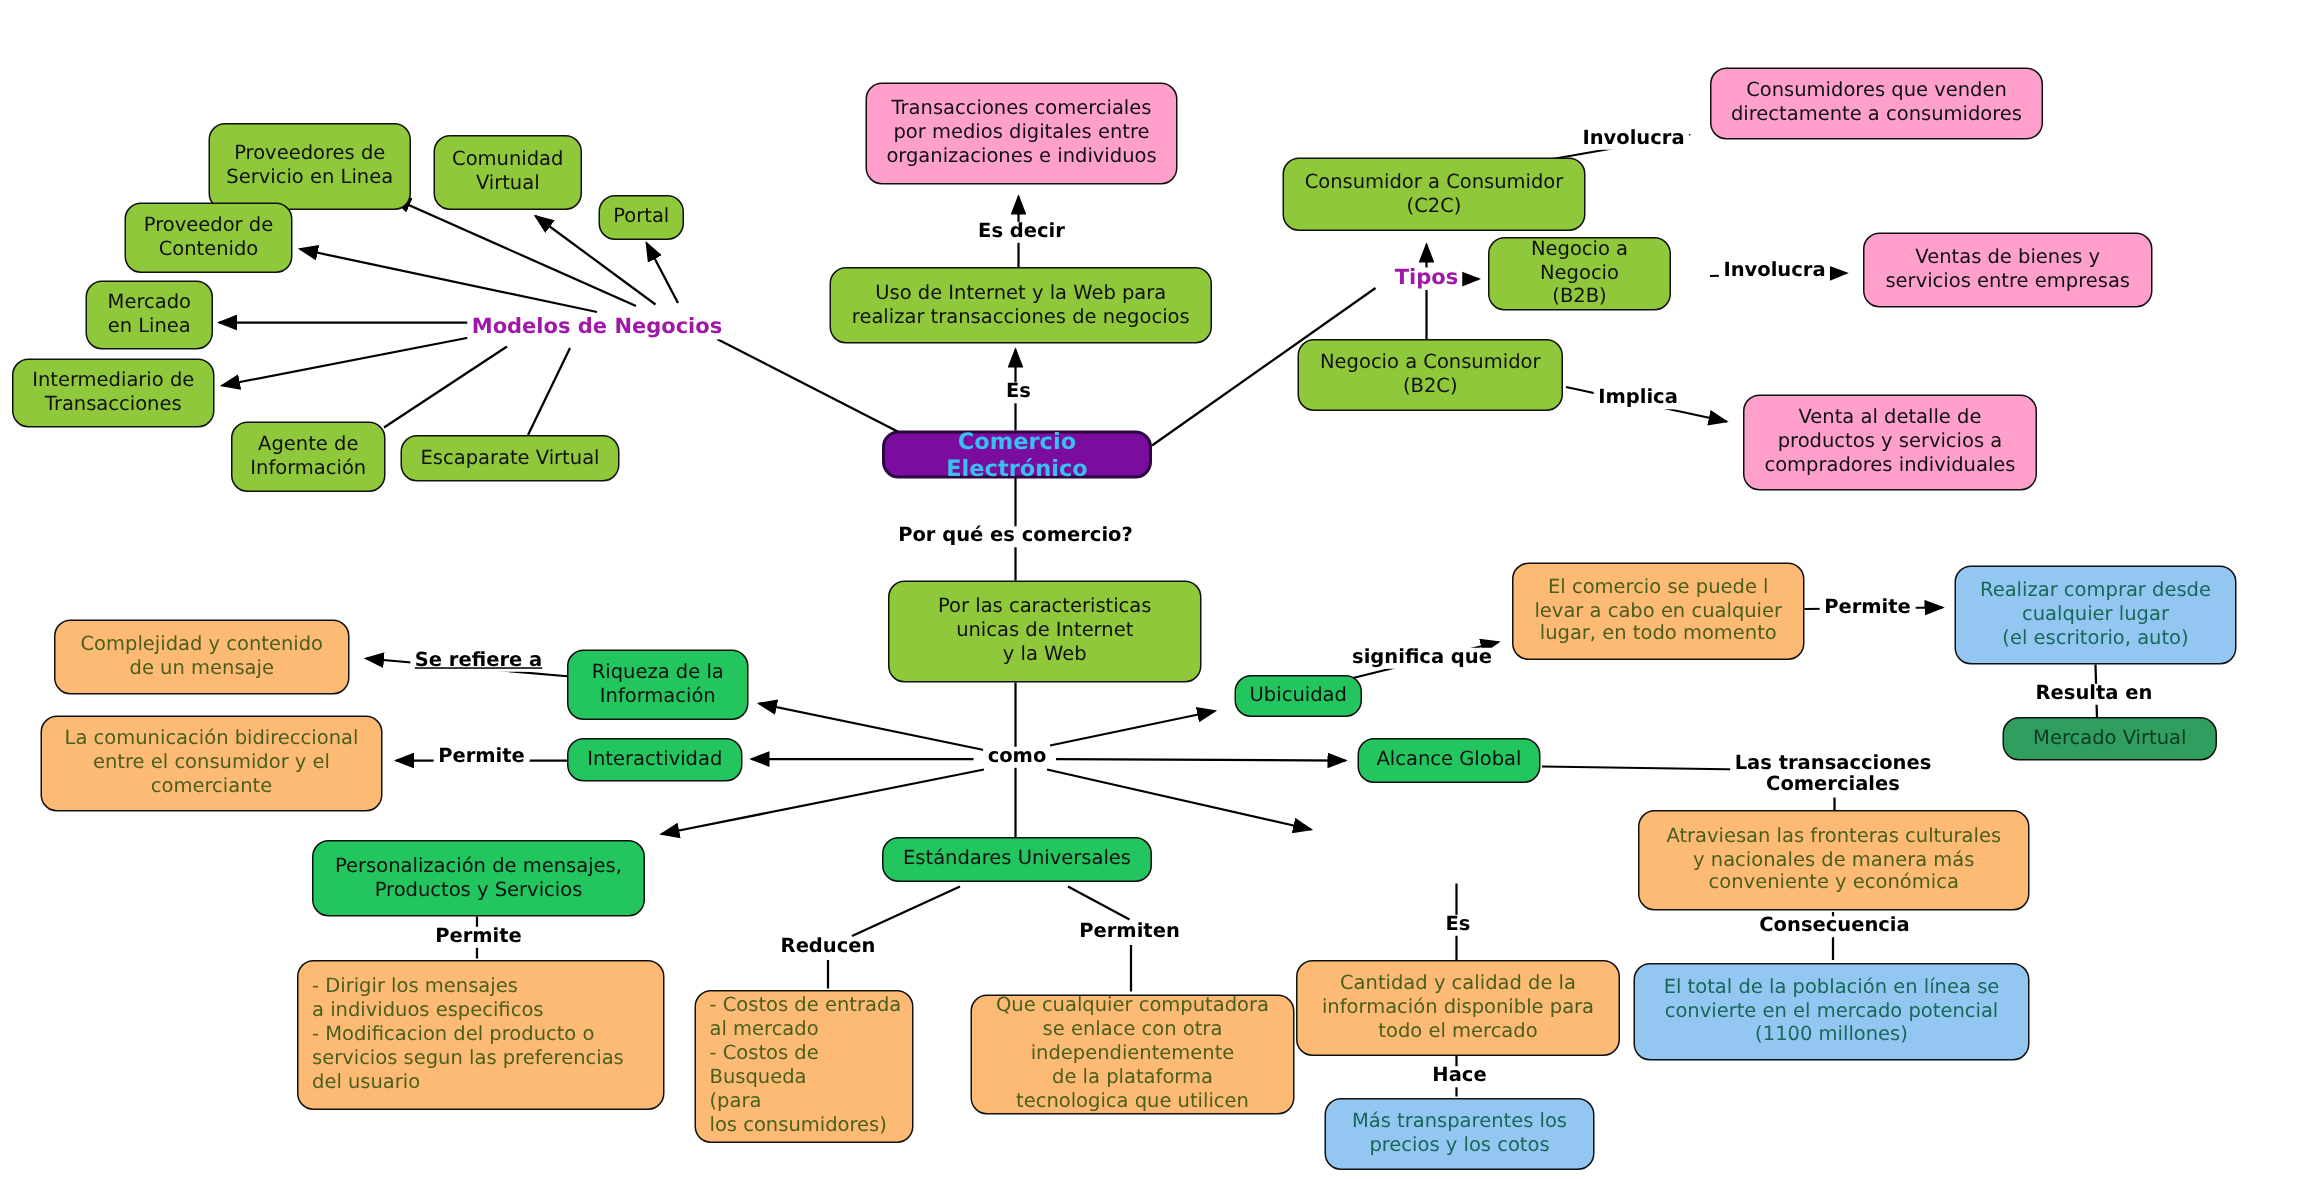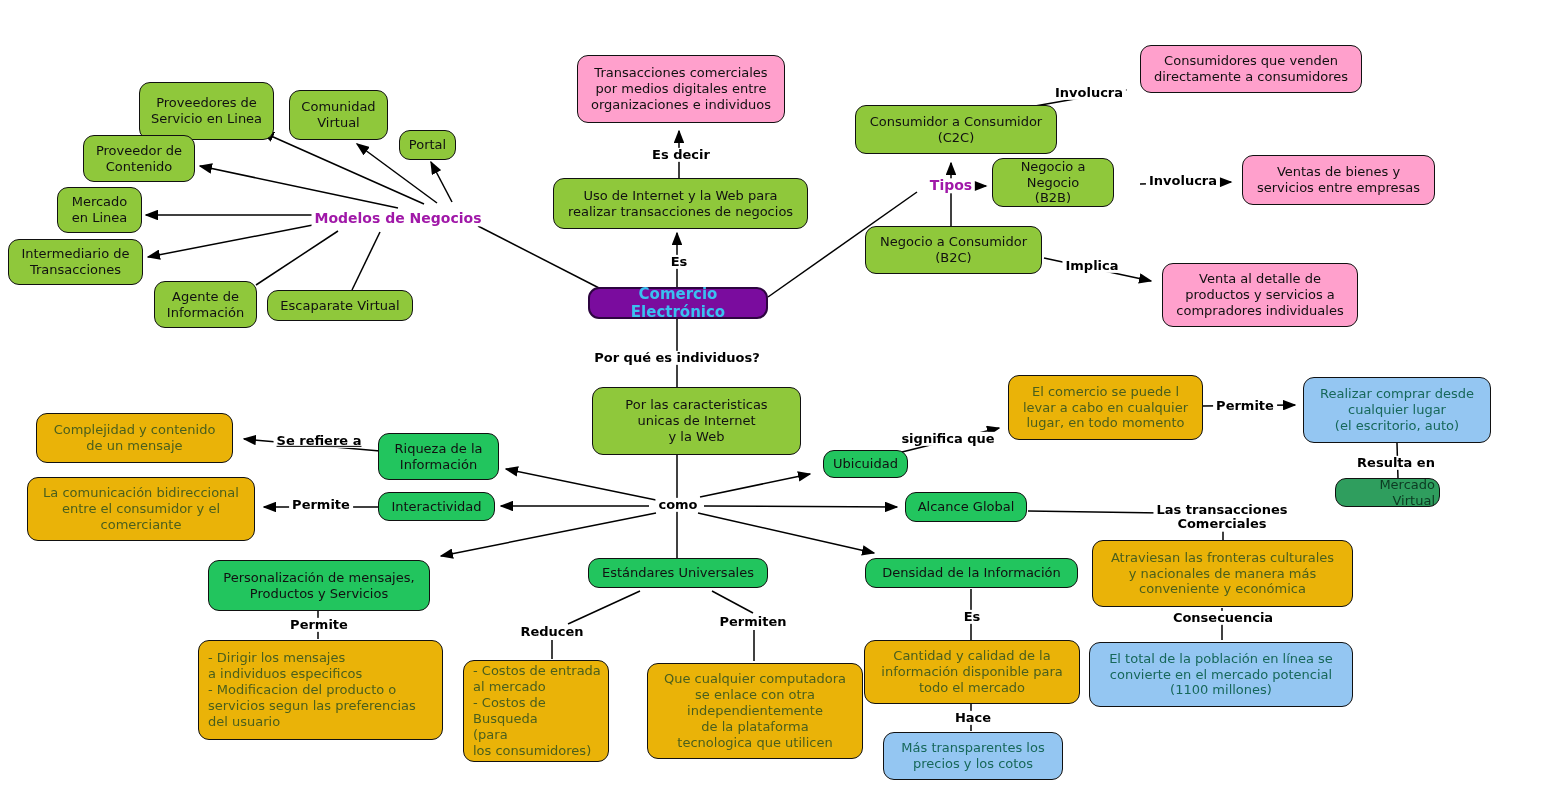--- a/index.html
+++ b/index.html
@@ -6,21 +6,21 @@
   #map{position:relative;width:1541px;height:786px;background:#fff;overflow:hidden;
        font-family:"DejaVu Sans","Liberation Sans",sans-serif;}
   #wires{position:absolute;left:0;top:0;z-index:0;}
   .node{position:absolute;z-index:2;display:flex;align-items:center;justify-content:center;
         text-align:center;white-space:pre-line;border:1.6px solid #111;border-radius:11px;
         font-size:13px;line-height:1.22;color:#111;padding:2px 4px;box-sizing:border-box;}
   .node.left{justify-content:flex-start;text-align:left;padding-left:9px;}
   .green{background:#8fc83b;}
   .pinklight{background:#ffa0cc;}
   .pink{background:#22c55e;}
-  .orange{background:#eab308;color:#4a5f1d;}
+  .orange{background:#fdba74;color:#4a5f1d;}
   .blue{background:#94c6f2;color:#17685a;}
   .dkgreen{background:#2f9e5e;color:#0c3a22;}
   .purplebox{background:#7a0c9e;border:2px solid #2d0540;color:#3ac0f0;font-weight:bold;font-size:15px;}
   .elabel{position:absolute;z-index:3;transform:translate(-50%,-50%);font-weight:bold;font-size:13px;
           color:#000;background:#fff;padding:0 3px;white-space:pre-line;text-align:center;line-height:1.1;}
   .plabel{color:#a018a8;font-size:14px;}
 
   
   #n-proveedores{left:139px;top:82px;width:135px;height:58px;}
   #n-comunidad{left:289px;top:90px;width:99px;height:50px;}
@@ -47,29 +47,29 @@
   #n-alcance{left:905px;top:492px;width:122px;height:30px;}
   #n-personalizacion{left:208px;top:560px;width:222px;height:51px;}
   #n-estandares{left:588px;top:558px;width:180px;height:30px;}
   #n-densidad{left:865px;top:558px;width:213px;height:30px;}
   
   #n-complejidad{left:36px;top:413px;width:197px;height:50px;}
   #n-combidir{left:27px;top:477px;width:228px;height:64px;}
   #n-comerciolugar{left:1008px;top:375px;width:195px;height:65px;}
   #n-dirigir{left:198px;top:640px;width:245px;height:100px;}
   #n-costos{left:463px;top:660px;width:146px;height:102px;}
-  #n-computadora{left:647px;top:663px;width:216px;height:96px;}
+  #n-computadora{left:647px;top:663px;width:216px;height:80px;}
   #n-cantidad{left:864px;top:640px;width:216px;height:64px;}
   #n-atraviesan{left:1092px;top:540px;width:261px;height:67px;}
   
   #n-realizar{left:1303px;top:377px;width:188px;height:66px;}
   #n-transparentes{left:883px;top:732px;width:180px;height:48px;}
   #n-totalpoblacion{left:1089px;top:642px;width:264px;height:65px;}
   
-  #n-mercadovirtual{left:1335px;top:478px;width:105px;height:29px;text-align:right;}
+  #n-mercadovirtual{left:1335px;top:478px;width:143px;height:29px;}
   #n-comercioelec{left:588px;top:287px;width:180px;height:32px;}
 
   
   #l-modelos{left:398px;top:219px;}
   #l-esdecir{left:681px;top:155px;}
   #l-es1{left:679px;top:262px;}
   #l-tipos{left:951px;top:186px;}
   #l-involucra1{left:1089px;top:93px;}
   #l-involucra2{left:1183px;top:181px;}
   #l-implica{left:1092px;top:266px;}
@@ -191,21 +191,20 @@
 unicas de Internet
 y la Web</div>
   <div class="node pink" id="n-riqueza">Riqueza de la
 Información</div>
   <div class="node pink" id="n-interactividad">Interactividad</div>
   <div class="node pink" id="n-ubicuidad">Ubicuidad</div>
   <div class="node pink" id="n-alcance">Alcance Global</div>
   <div class="node pink" id="n-personalizacion">Personalización de mensajes,
 Productos y Servicios</div>
   <div class="node pink" id="n-estandares">Estándares Universales</div>
-  <div class="node pink" id="n-densidad">Densidad de la Información</div>
 
   <div class="node orange" id="n-complejidad">Complejidad y contenido
 de un mensaje</div>
   <div class="node orange" id="n-combidir">La comunicación bidireccional
 entre el consumidor y el
 comerciante</div>
   <div class="node orange" id="n-comerciolugar">El comercio se puede l
 levar a cabo en cualquier
 lugar, en todo momento</div>
   <div class="node orange left" id="n-dirigir">- Dirigir los mensajes
@@ -241,21 +240,21 @@
 
   <div class="node dkgreen" id="n-mercadovirtual">Mercado Virtual</div>
 
   <div class="elabel plabel" id="l-modelos">Modelos de Negocios</div>
   <div class="elabel" id="l-esdecir">Es decir</div>
   <div class="elabel" id="l-es1">Es</div>
   <div class="elabel plabel" id="l-tipos">Tipos</div>
   <div class="elabel" id="l-involucra1">Involucra</div>
   <div class="elabel" id="l-involucra2">Involucra</div>
   <div class="elabel" id="l-implica">Implica</div>
-  <div class="elabel" id="l-porque">Por qué es individuos?</div>
+  <div class="elabel" id="l-porque">Por qué es comercio?</div>
   <div class="elabel" id="l-como">como</div>
   <div class="elabel" id="l-serefiere">Se refiere a</div>
   <div class="elabel" id="l-permite1">Permite</div>
   <div class="elabel" id="l-significa">significa que</div>
   <div class="elabel" id="l-permite2">Permite</div>
   <div class="elabel" id="l-resultaen">Resulta en</div>
   <div class="elabel" id="l-lastrans">Las transacciones
 Comerciales</div>
   <div class="elabel" id="l-permite3">Permite</div>
   <div class="elabel" id="l-reducen">Reducen</div>

